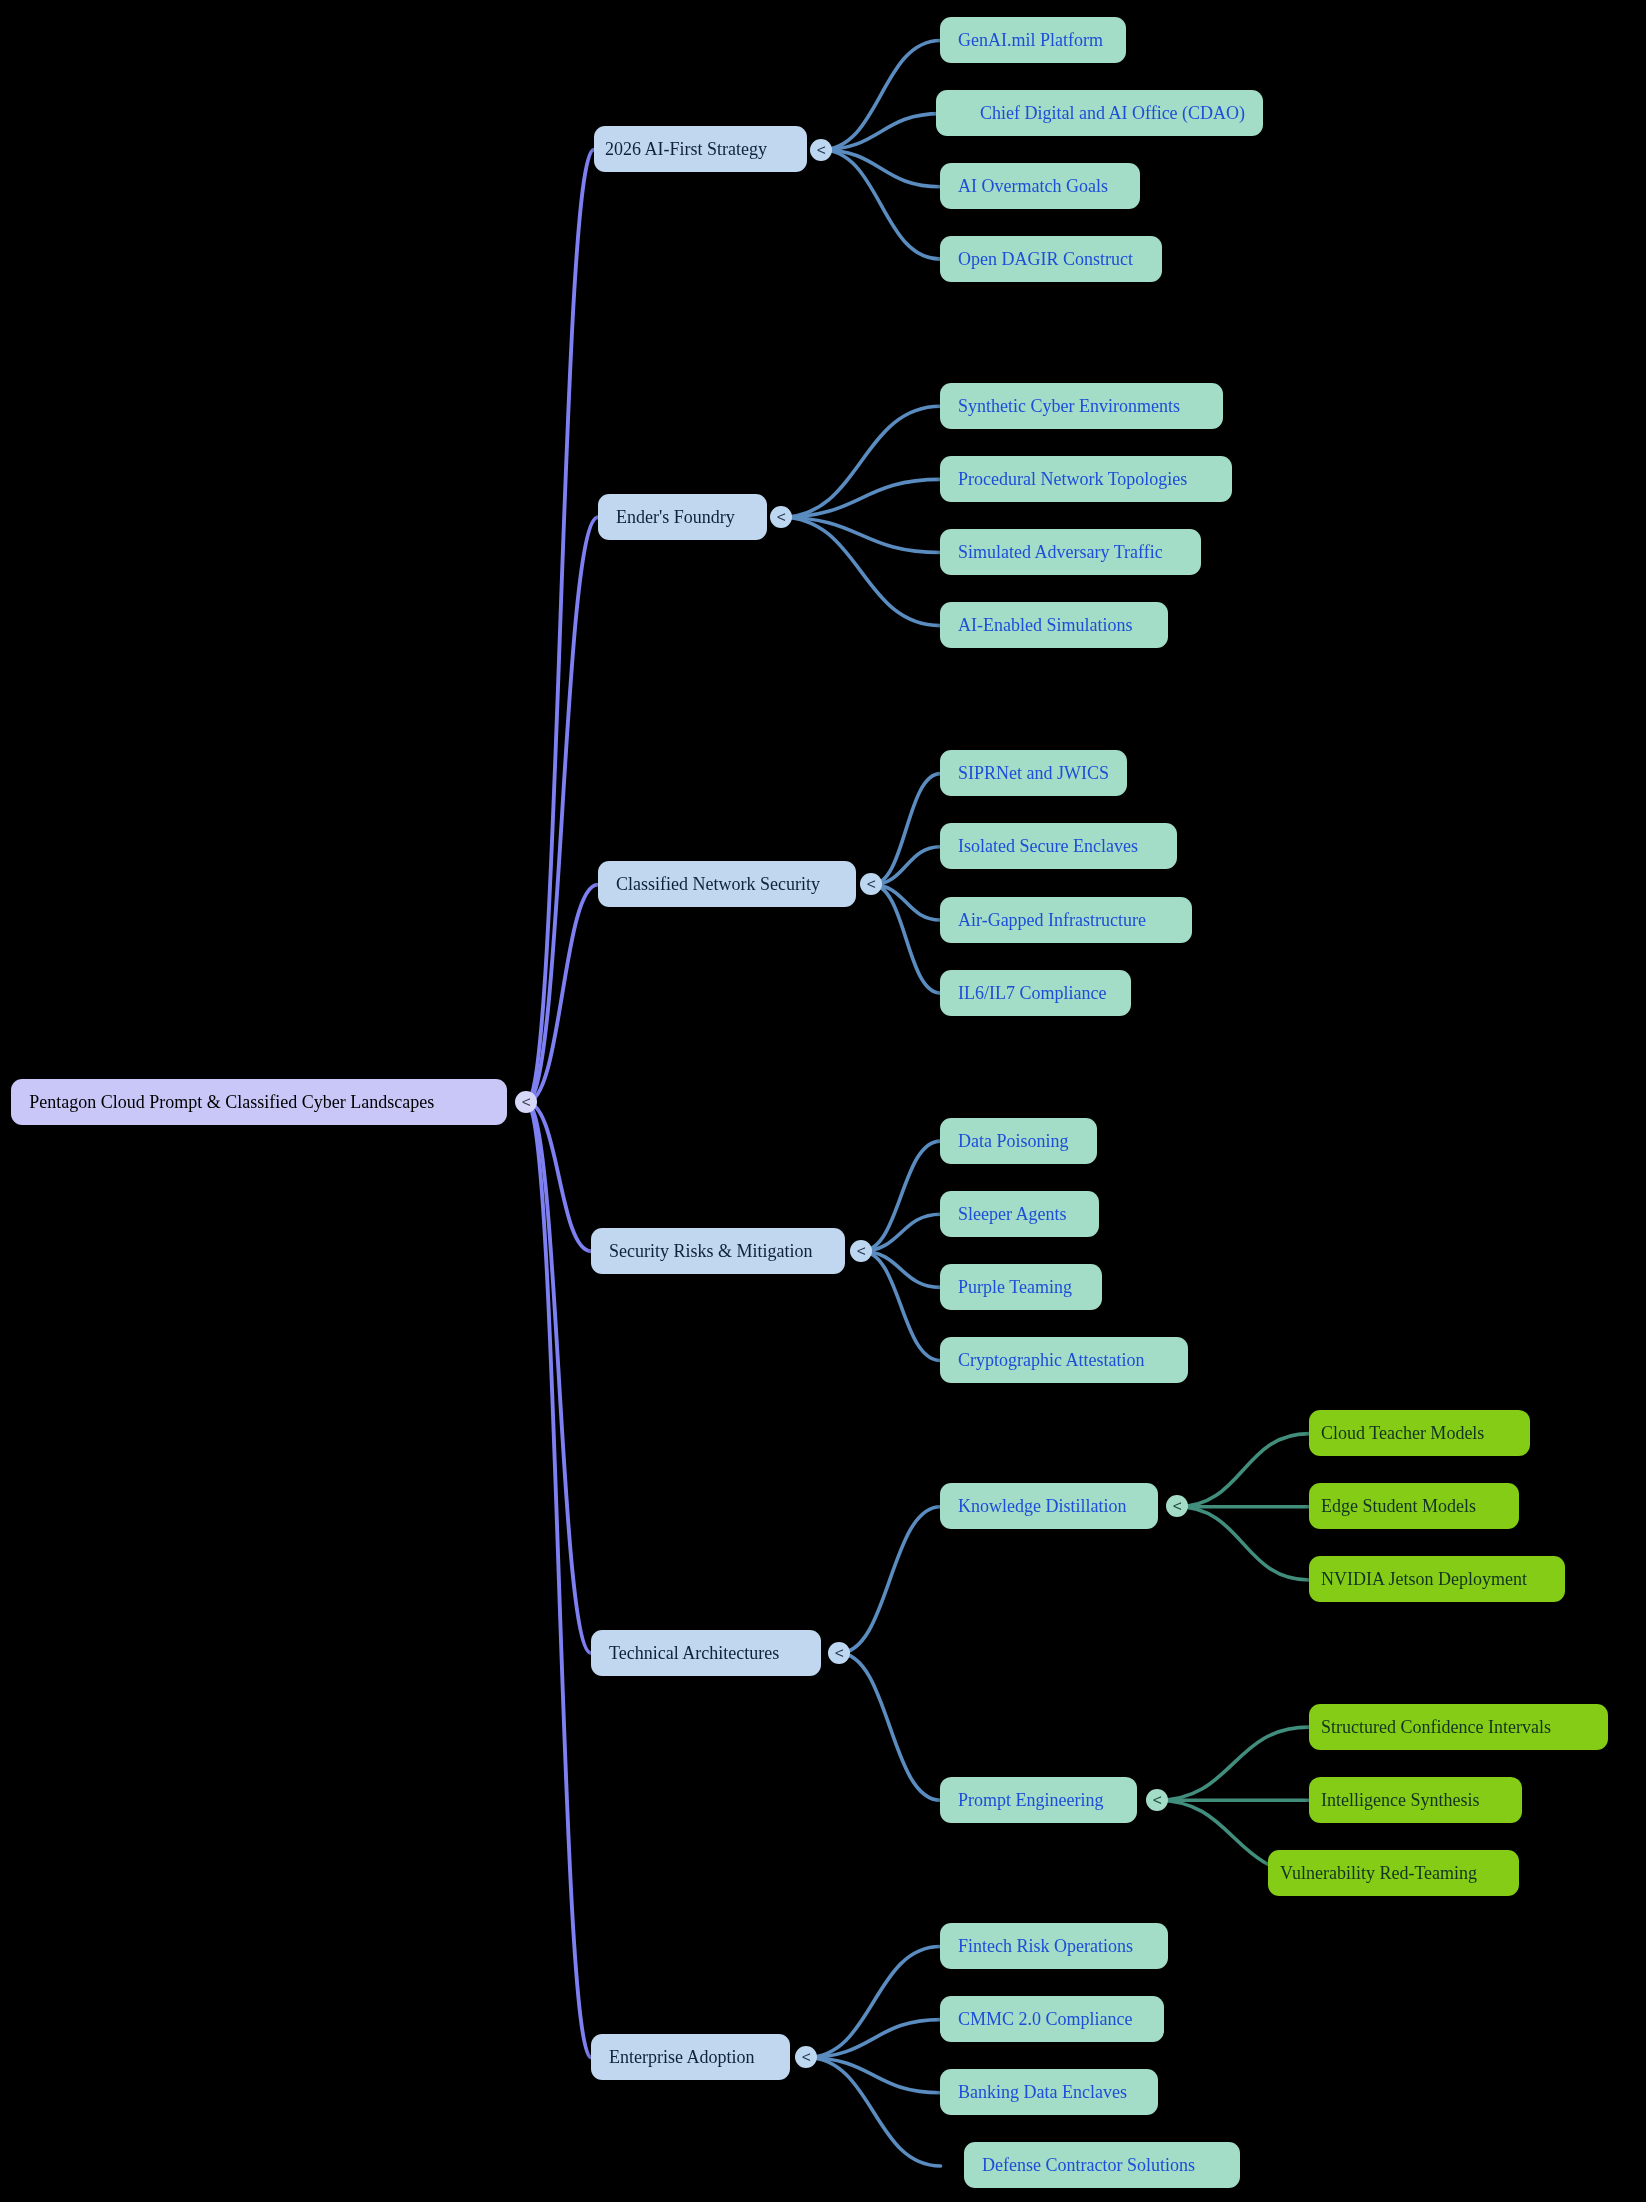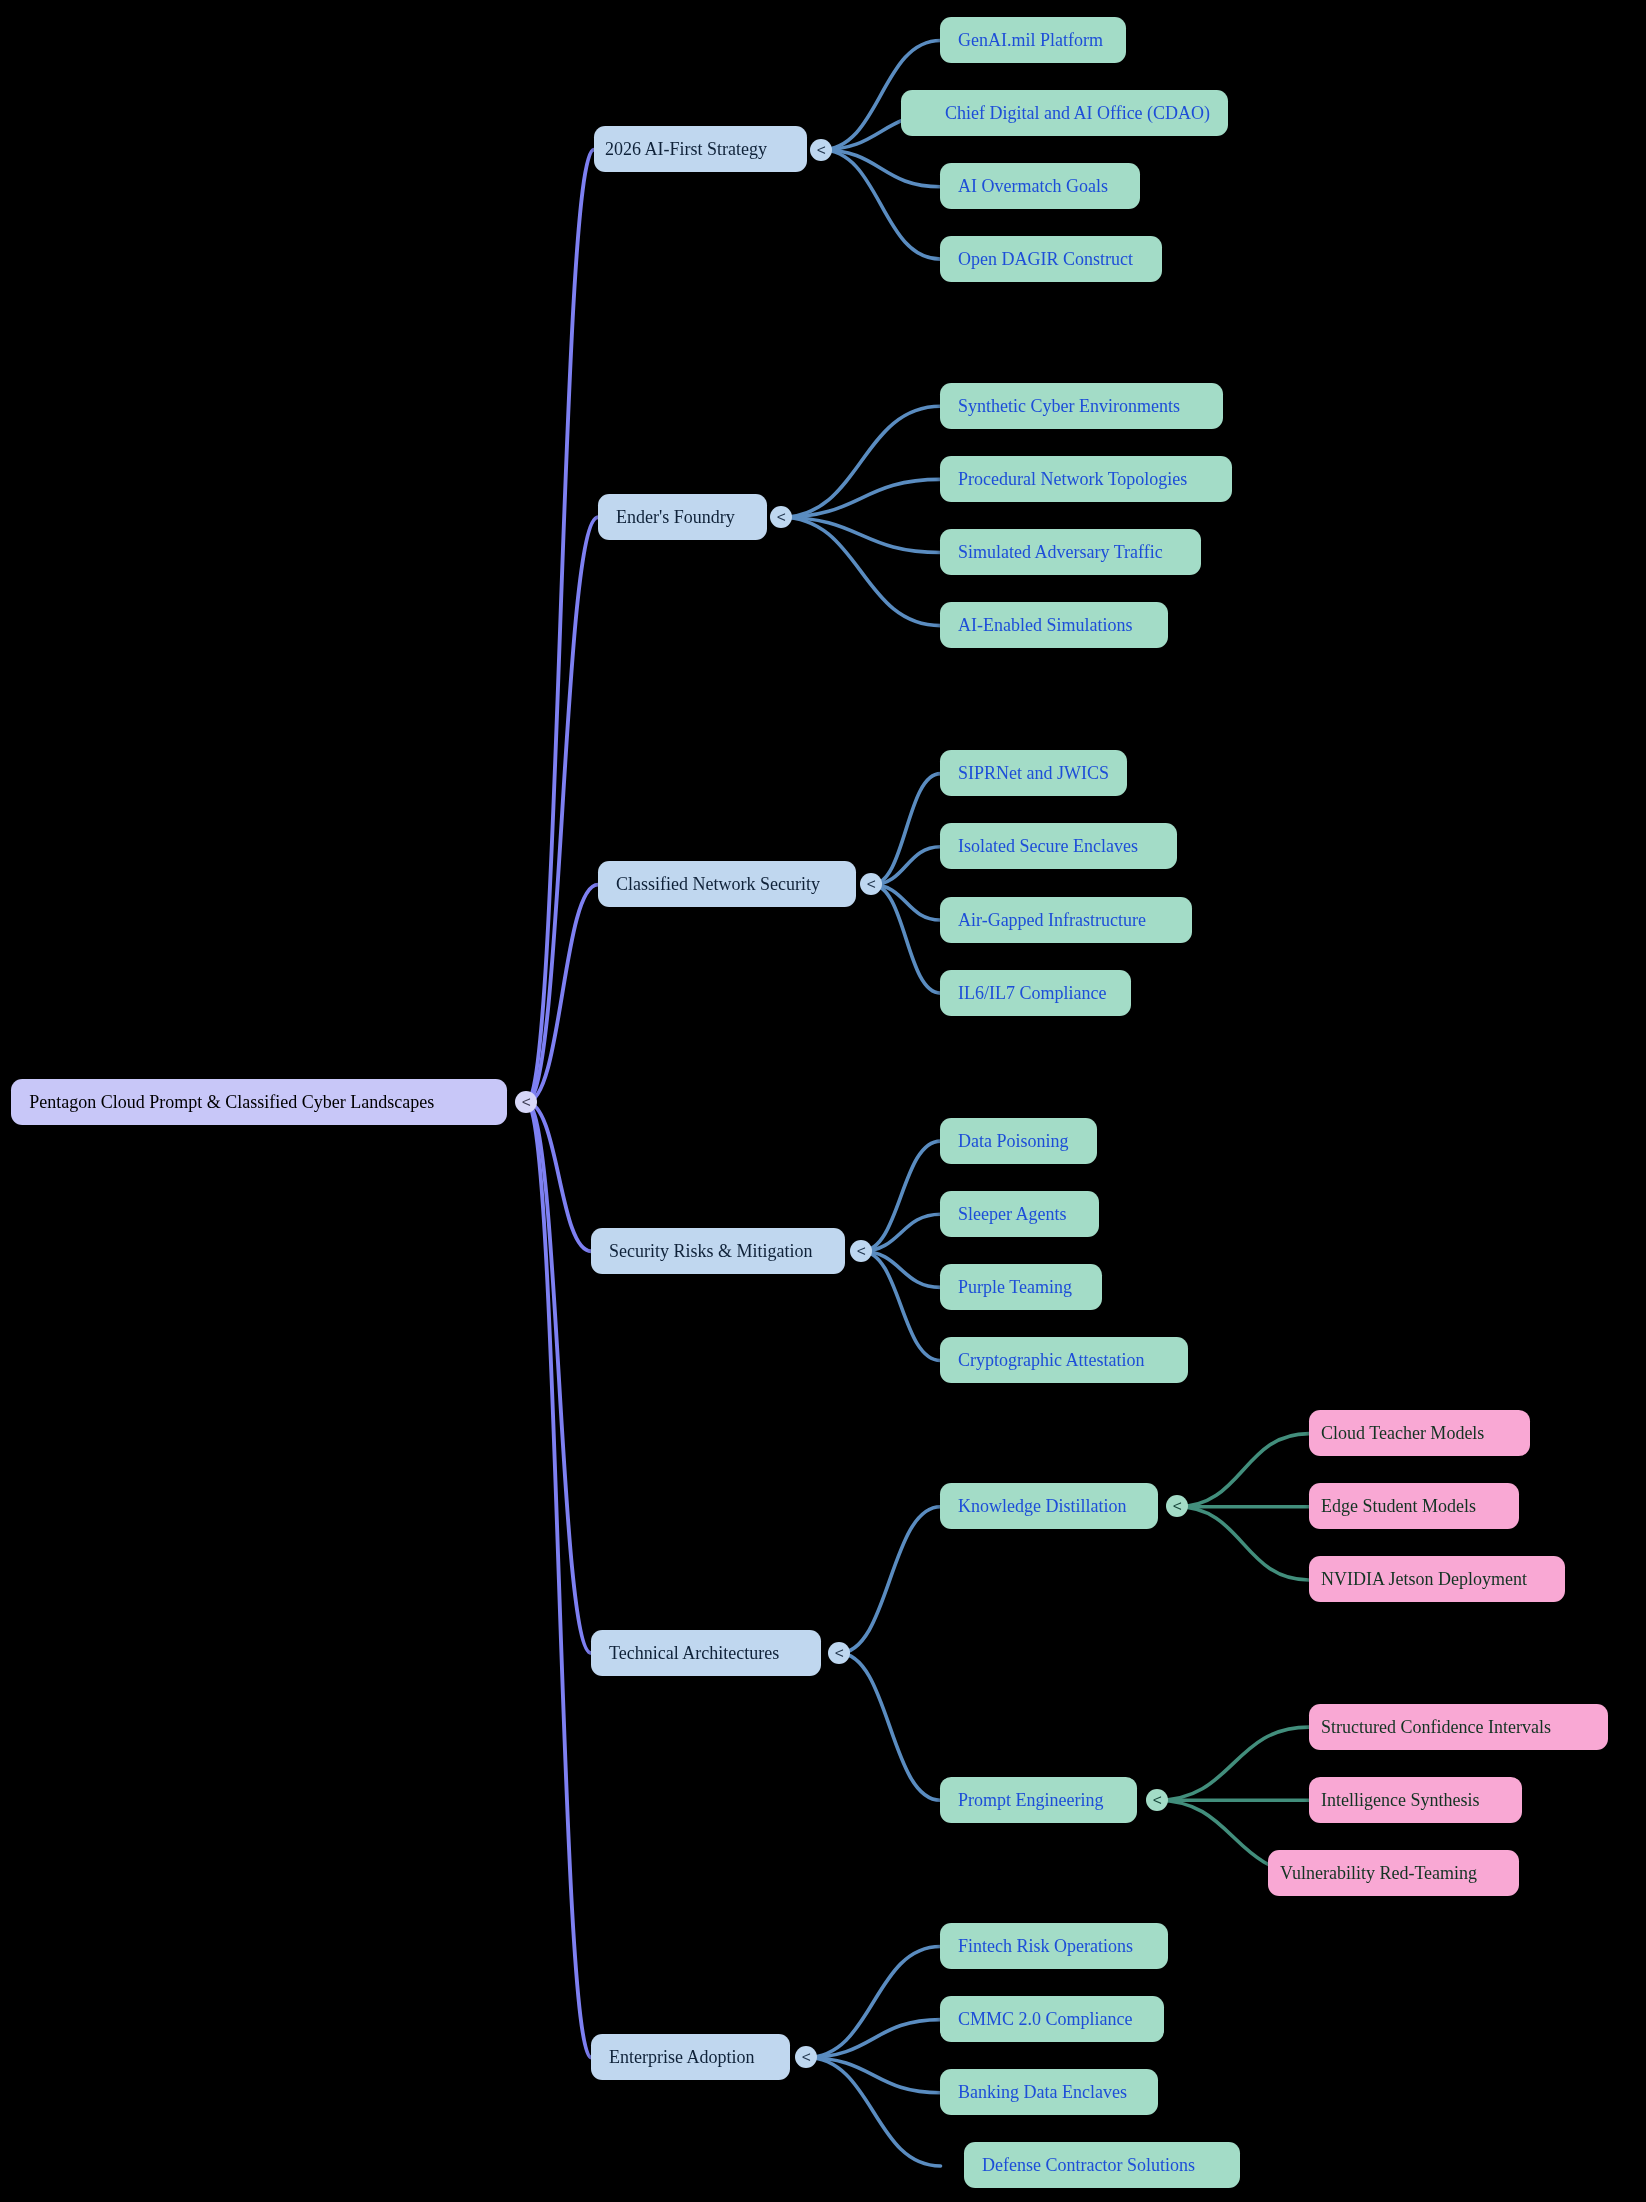--- a/index.html
+++ b/index.html
@@ -19,21 +19,21 @@
     padding:0 18px;
     box-sizing:border-box;
     border-radius:11.2px;
     font-size:18px;
     white-space:nowrap;
     box-shadow:0 1.7px 5.2px rgba(0,0,0,0.5);
   }
   .d0{background:#c8c7f8;color:#000000;}
   .d1{background:#c0d7ef;color:#0f2239;}
   .d2{background:#a3dcc7;color:#1d4ed8;}
-  .d3{background:#f9a8d4;color:#123322;padding-left:12px;}
+  .d3{background:#84cc16;color:#123322;padding-left:12px;}
   .toggle{
     position:absolute;
     z-index:3;
     width:22.4px;height:22.4px;
     border-radius:50%;
     display:flex;align-items:center;justify-content:center;
     font-family:"Liberation Sans","DejaVu Sans",sans-serif;
     font-size:15.5px;
     line-height:1;
     cursor:pointer;
@@ -80,21 +80,21 @@
       <path d="M 612 1281 C 649.5 1281, 649.5 2391, 687 2391" fill="none" stroke="#7e80f2" stroke-width="4.5" stroke-linecap="round"></path>
       <path d="M 937 2391 C 1015 2391, 1015 2262, 1093 2262" fill="none" stroke="#5a8cc0" stroke-width="4.2" stroke-linecap="round"></path>
       <path d="M 937 2391 C 1015 2391, 1015 2347, 1093 2347" fill="none" stroke="#5a8cc0" stroke-width="4.2" stroke-linecap="round"></path>
       <path d="M 937 2391 C 1015 2391, 1015 2432, 1093 2432" fill="none" stroke="#5a8cc0" stroke-width="4.2" stroke-linecap="round"></path>
       <path d="M 937 2391 C 1015 2391, 1015 2517, 1093 2517" fill="none" stroke="#5a8cc0" stroke-width="4.2" stroke-linecap="round"></path>
     </svg>
   <div id="nodes">
       <div class="node d0" style="left: 11.2px; top: 1079px; min-width: 496px;">Pentagon Cloud Prompt &amp; Classified Cyber Landscapes</div>
       <div class="node d1" style="left: 594px; top: 126px; min-width: 213px; padding-left: 11px;">2026 AI-First Strategy</div>
       <div class="node d2" style="left: 940px; top: 17px; min-width: 186px;">GenAI.mil Platform</div>
-      <div class="node d2" style="left: 901px; top: 90px; min-width: 314px; padding-left: 44px;">Chief Digital and AI Office (CDAO)</div>
+      <div class="node d2" style="left: 936px; top: 90px; min-width: 314px; padding-left: 44px;">Chief Digital and AI Office (CDAO)</div>
       <div class="node d2" style="left: 940px; top: 163px; min-width: 200px;">AI Overmatch Goals</div>
       <div class="node d2" style="left: 940px; top: 236px; min-width: 222px;">Open DAGIR Construct</div>
       <div class="toggle t1" style="left: 810px; top: 139px;">&lt;</div>
       <div class="node d1" style="left: 598px; top: 494px; min-width: 169px;">Ender's Foundry</div>
       <div class="node d2" style="left: 940px; top: 383px; min-width: 283px;">Synthetic Cyber Environments</div>
       <div class="node d2" style="left: 940px; top: 456px; min-width: 292px;">Procedural Network Topologies</div>
       <div class="node d2" style="left: 940px; top: 529px; min-width: 261px;">Simulated Adversary Traffic</div>
       <div class="node d2" style="left: 940px; top: 602px; min-width: 228px;">AI-Enabled Simulations</div>
       <div class="toggle t1" style="left: 770px; top: 506px;">&lt;</div>
       <div class="node d1" style="left: 598px; top: 861px; min-width: 258px;">Classified Network Security</div>

